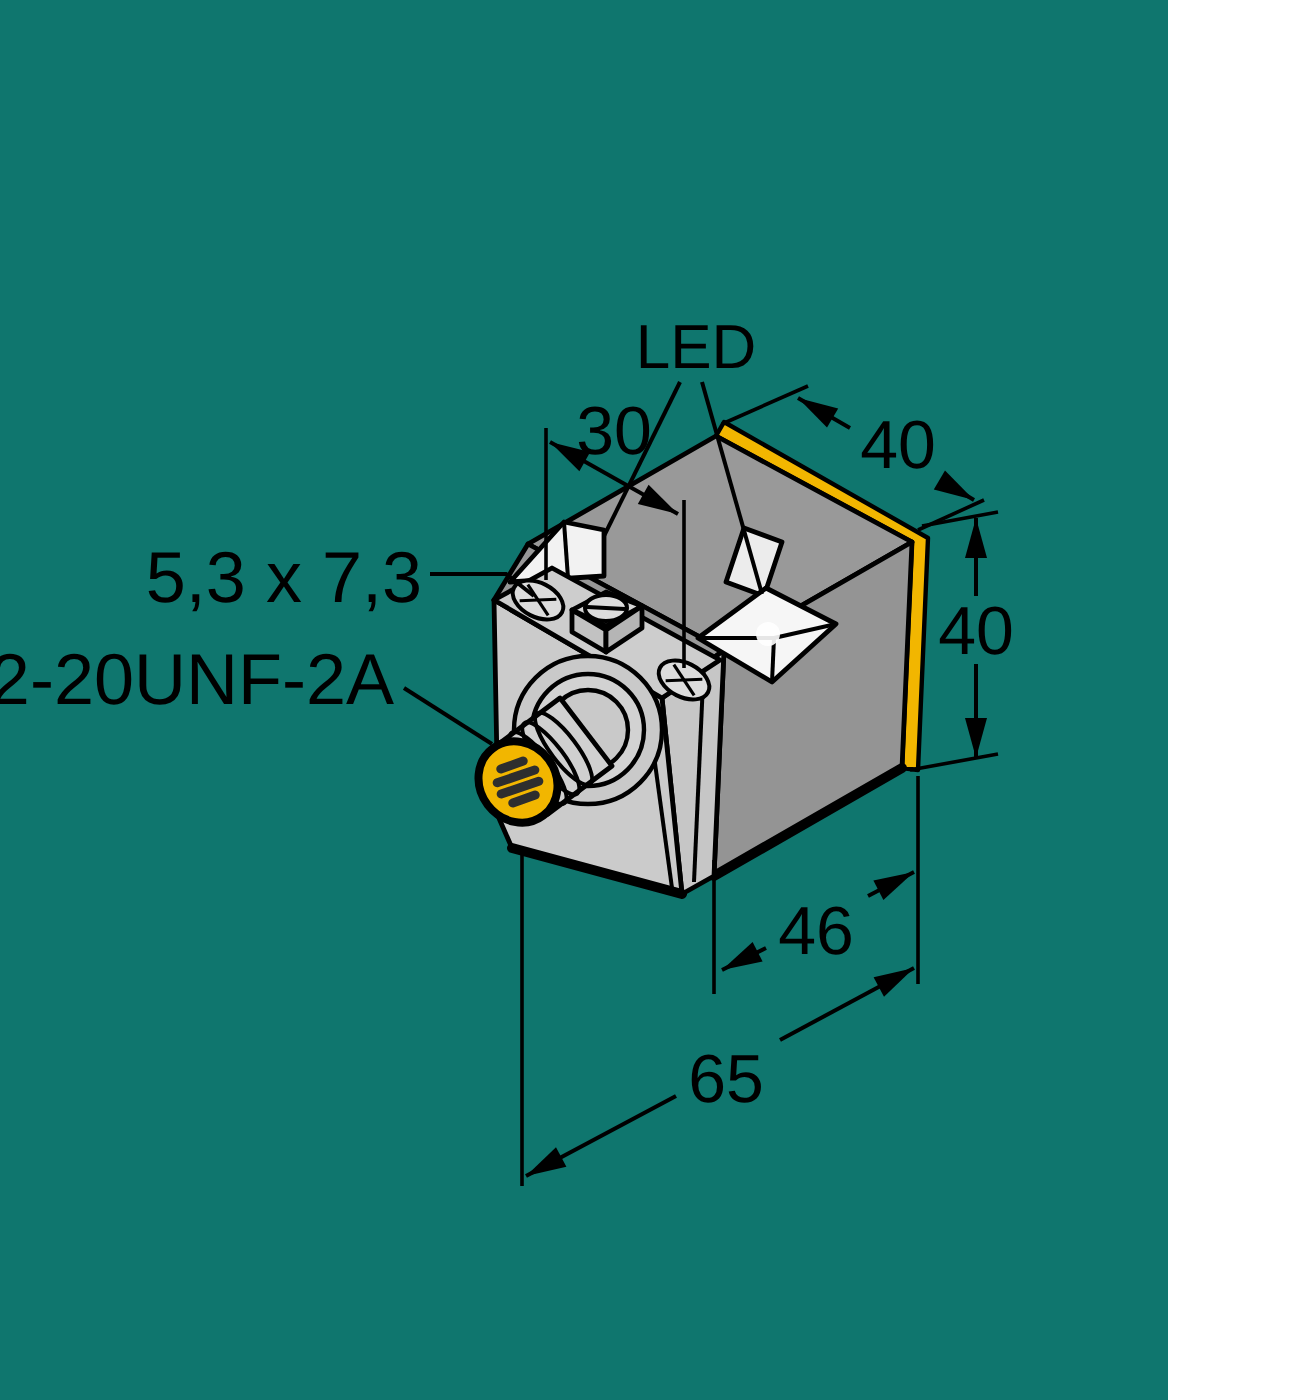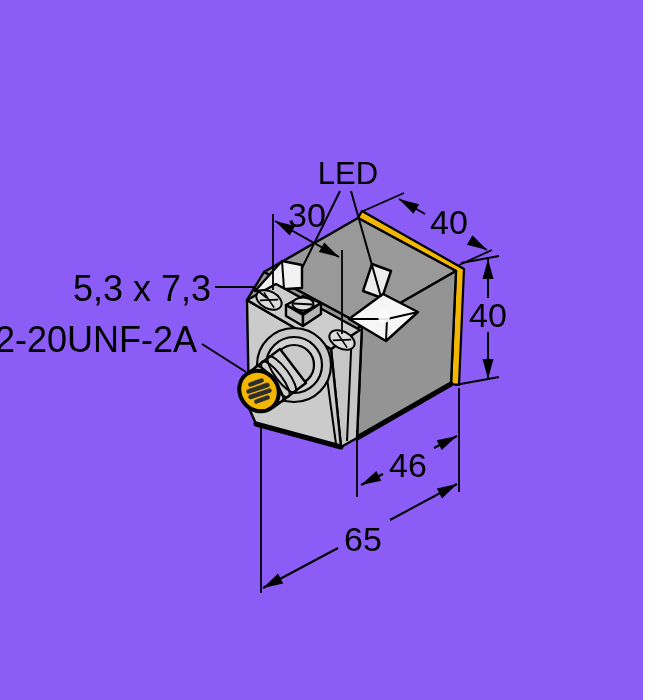--- a/index.html
+++ b/index.html
@@ -1,16 +1,16 @@
 <!DOCTYPE html>
 <html><head>
 <meta charset="utf-8">
 <style>
   html,body{margin:0;padding:0;background:#ffffff;}
-  .stage{position:relative;width:643px;height:700px;background:#8b5cf6;overflow:hidden;}
+  .stage{position:relative;width:584px;height:700px;background:#0f766e;overflow:hidden;}
   svg{display:block;}
   text{font-family:"Liberation Sans","DejaVu Sans",sans-serif;fill:#000;}
   .dim-text{font-size:34px;}
   .led-text{font-size:31px;}
   .side-label{font-size:36px;}
   .ln{stroke:#000;stroke-width:2;fill:none;}
   .ext{stroke:#000;stroke-width:1.8;fill:none;}
   .arrow{fill:#000;stroke:none;}
   .face{stroke:#000;stroke-width:2.4;stroke-linejoin:round;}
   .thick{stroke:#000;stroke-width:5;stroke-linecap:round;fill:none;}

